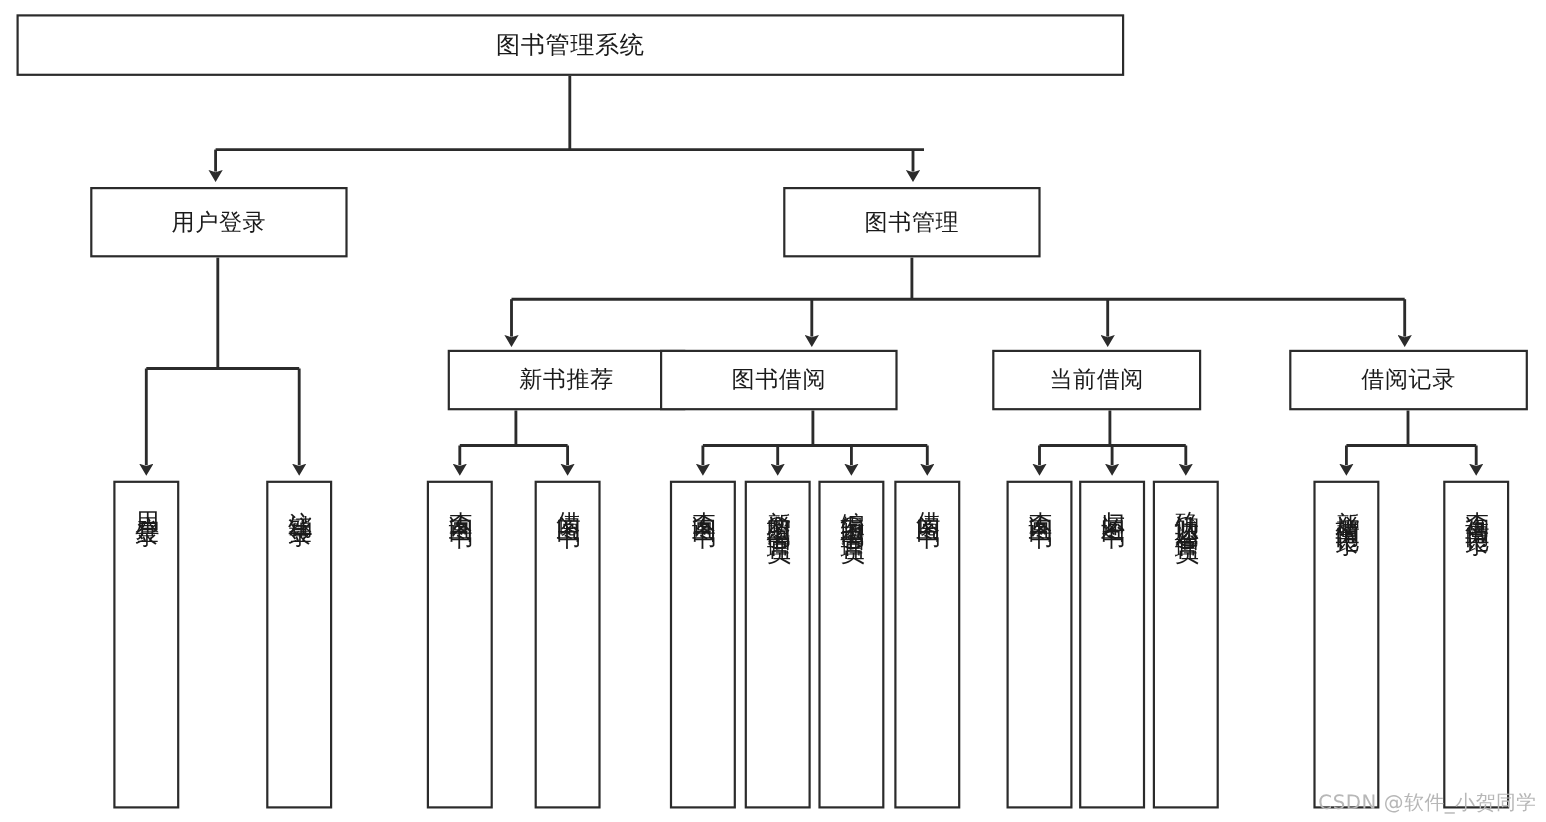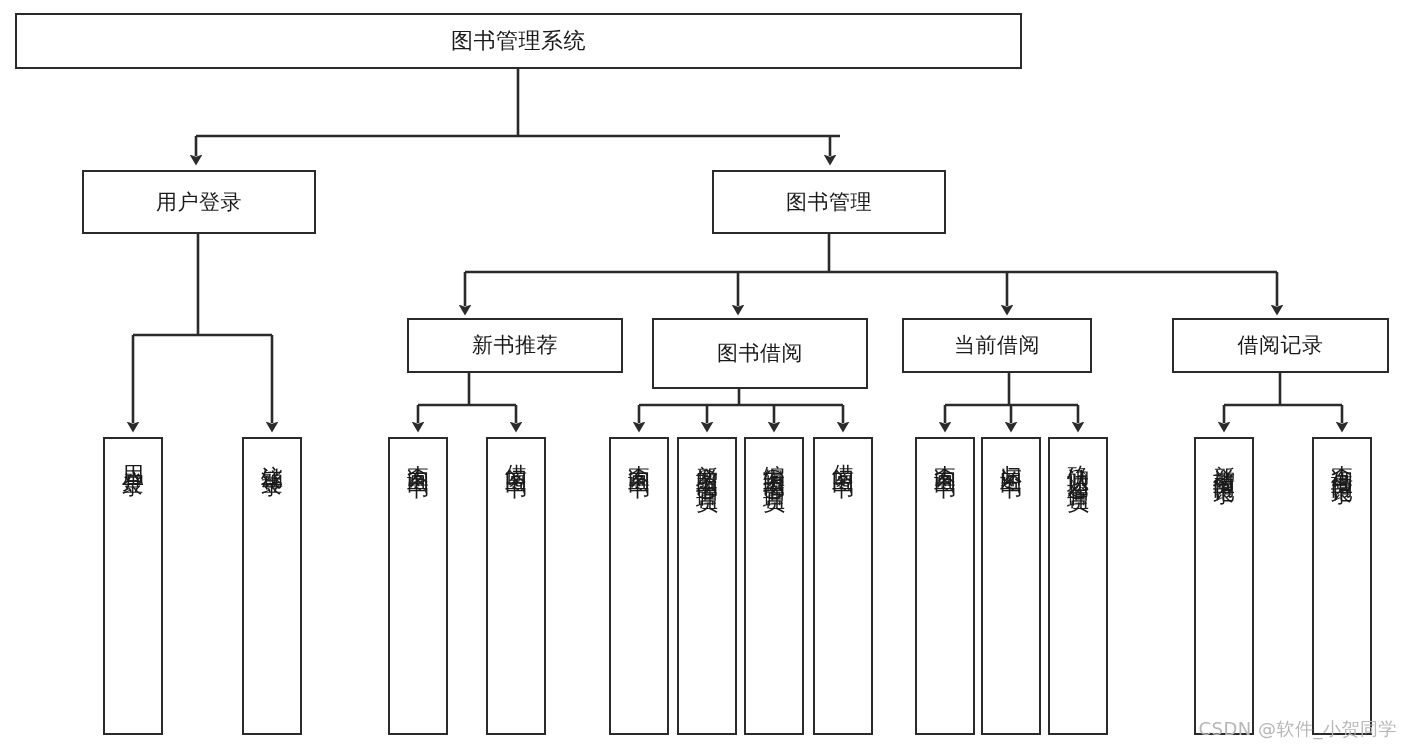--- a/index.html
+++ b/index.html
@@ -135,21 +135,21 @@
   <div class="node h" style="left:82px; top:170px; width:234px; height:64px;">
     <span class="label">用户登录</span>
   </div>
   <div class="node h" style="left:712px; top:170px; width:234px; height:64px;">
     <span class="label">图书管理</span>
   </div>
 
   <div class="node h" style="left:362px; top:318px; width:216px; height:55px;margin-left:45px;">
     <span class="label">新书推荐</span>
   </div>
-  <div class="node h" style="left:652px; top:318px; width:216px; height:71px;">
+  <div class="node h" style="left:600px; top:318px; width:216px; height:55px;">
     <span class="label">图书借阅</span>
   </div>
   <div class="node h" style="left:902px; top:318px; width:190px; height:55px;">
     <span class="label">当前借阅</span>
   </div>
   <div class="node h" style="left:1172px; top:318px; width:217px; height:55px;">
     <span class="label">借阅记录</span>
   </div>
 
   <div class="node v" style="left:103px; top:437px; width:60px; height:298px;">

